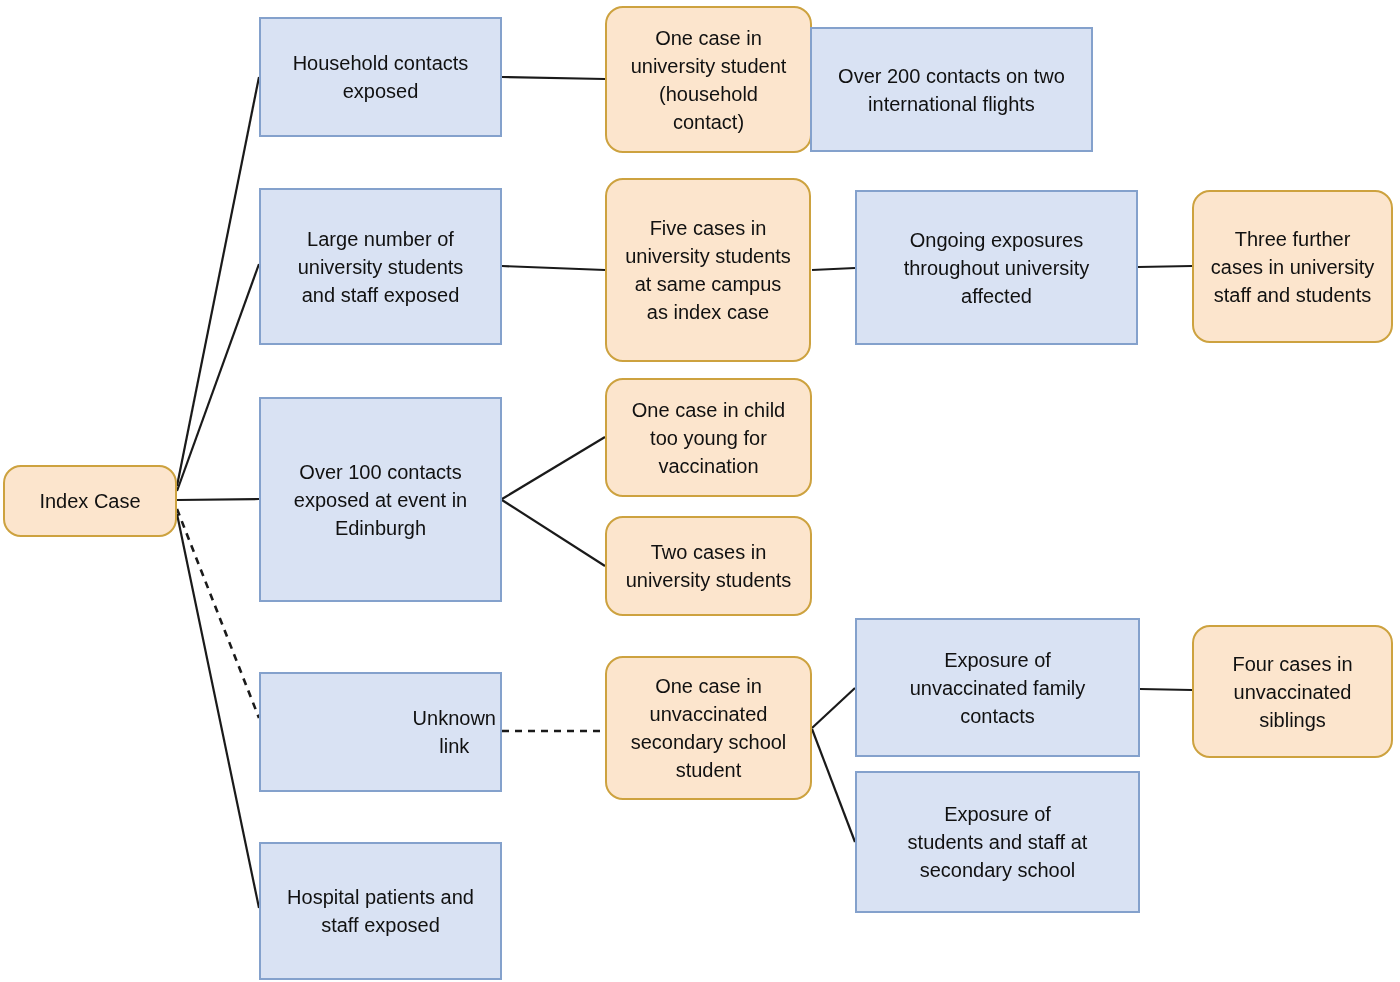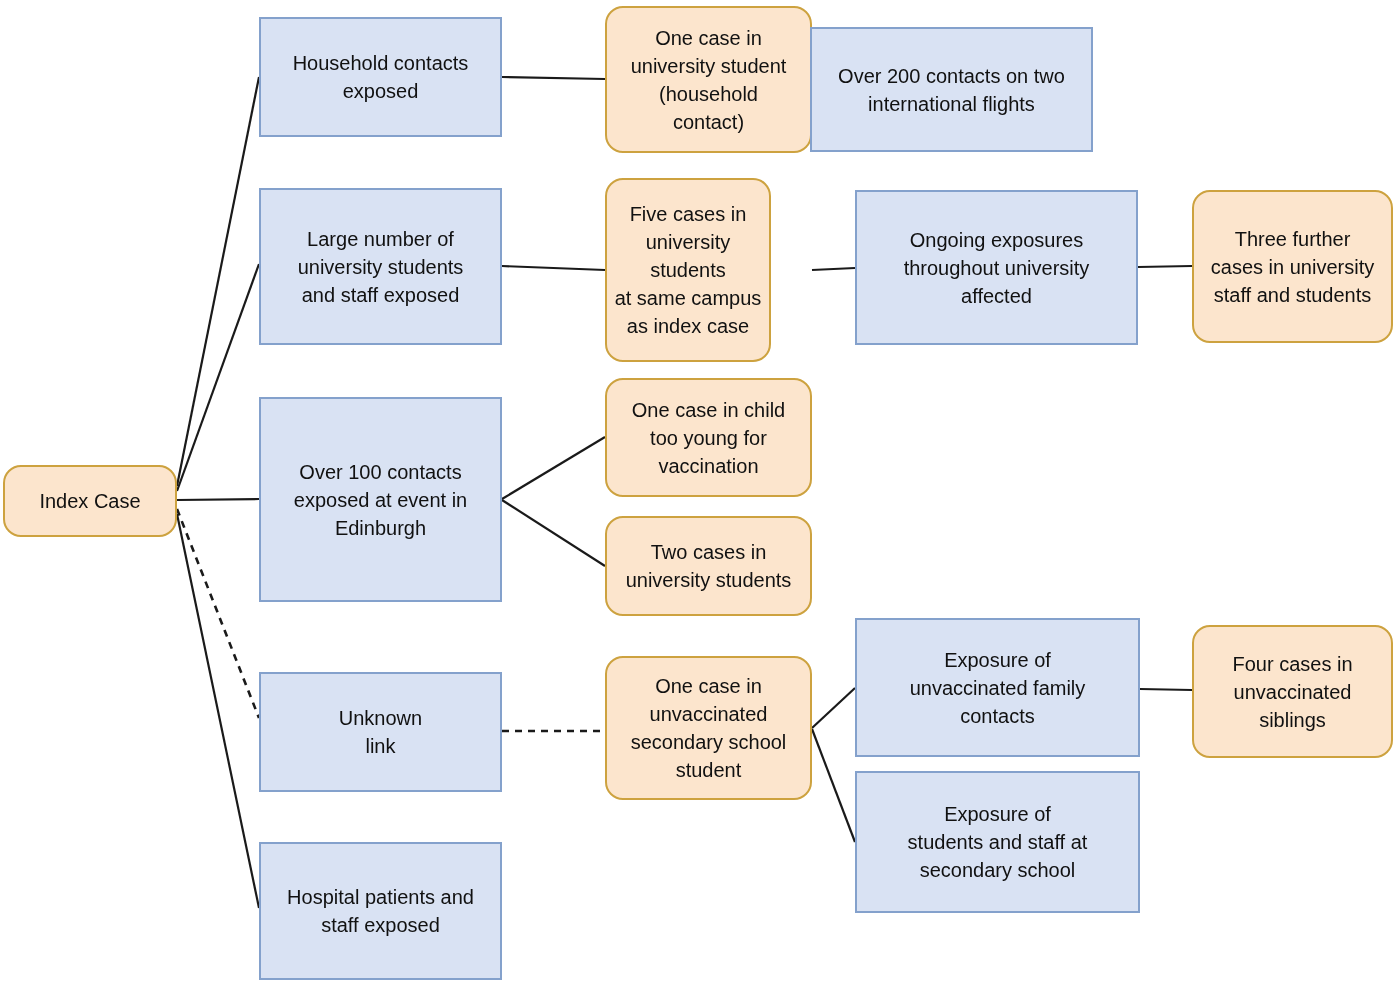--- a/index.html
+++ b/index.html
@@ -27,27 +27,27 @@
   .node.case{
     background:var(--case-fill);border:2.5px solid var(--case-border);
     border-radius:18px;
   }
   
   .n1 {left:3px;   top:465px;width:174px;height:72px; border-radius:14px;}
   .n2 {left:259px; top:17px; width:243px;height:120px;}
   .n3 {left:605px; top:6px;  width:207px;height:147px;}
   .n4 {left:810px; top:27px; width:283px;height:125px;}
   .n5 {left:259px; top:188px;width:243px;height:157px;}
-  .n6 {left:605px; top:178px;width:166px;height:184px;}
+  .n6 {left:605px; top:178px;width:206px;height:184px;}
   .n7 {left:855px; top:190px;width:283px;height:155px;}
   .n8 {left:1192px;top:190px;width:201px;height:153px;}
   .n9 {left:259px; top:397px;width:243px;height:205px;}
   .n10{left:605px; top:378px;width:207px;height:119px;}
   .n11{left:605px; top:516px;width:207px;height:100px;}
-  .n12{left:259px; top:672px;width:243px;height:120px;}
+  .n12{left:259px; top:672px;width:243px;height:120px;justify-content:flex-end;}
   .n13{left:605px; top:656px;width:207px;height:144px;}
   .n14{left:855px; top:618px;width:285px;height:139px;}
   .n15{left:1192px;top:625px;width:201px;height:133px;}
   .n16{left:855px; top:771px;width:285px;height:142px;}
   .n17{left:259px; top:842px;width:243px;height:138px;}
 </style>
 </head>
 <body>
 
 <div id="canvas">

